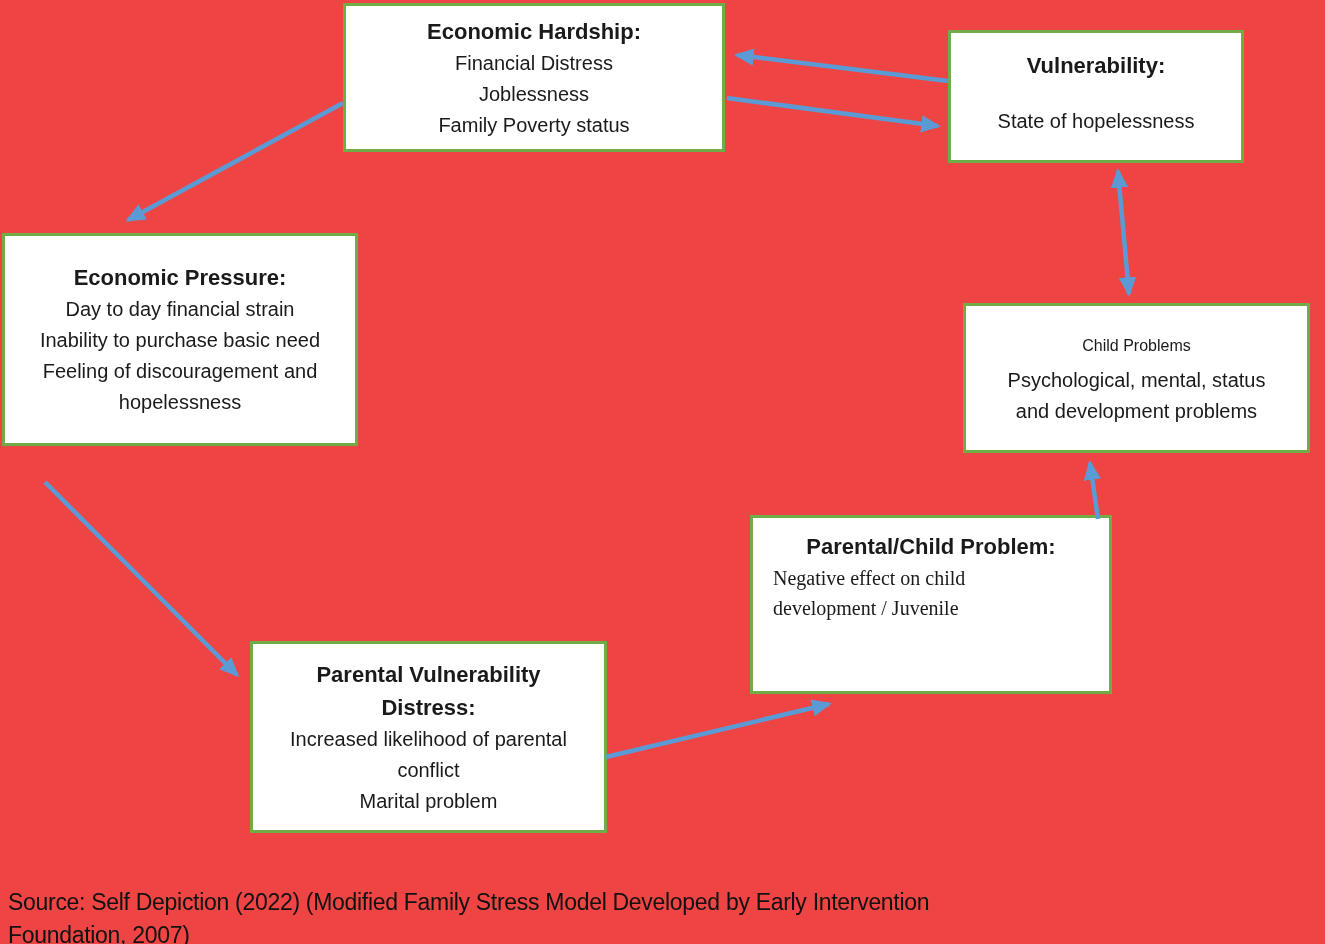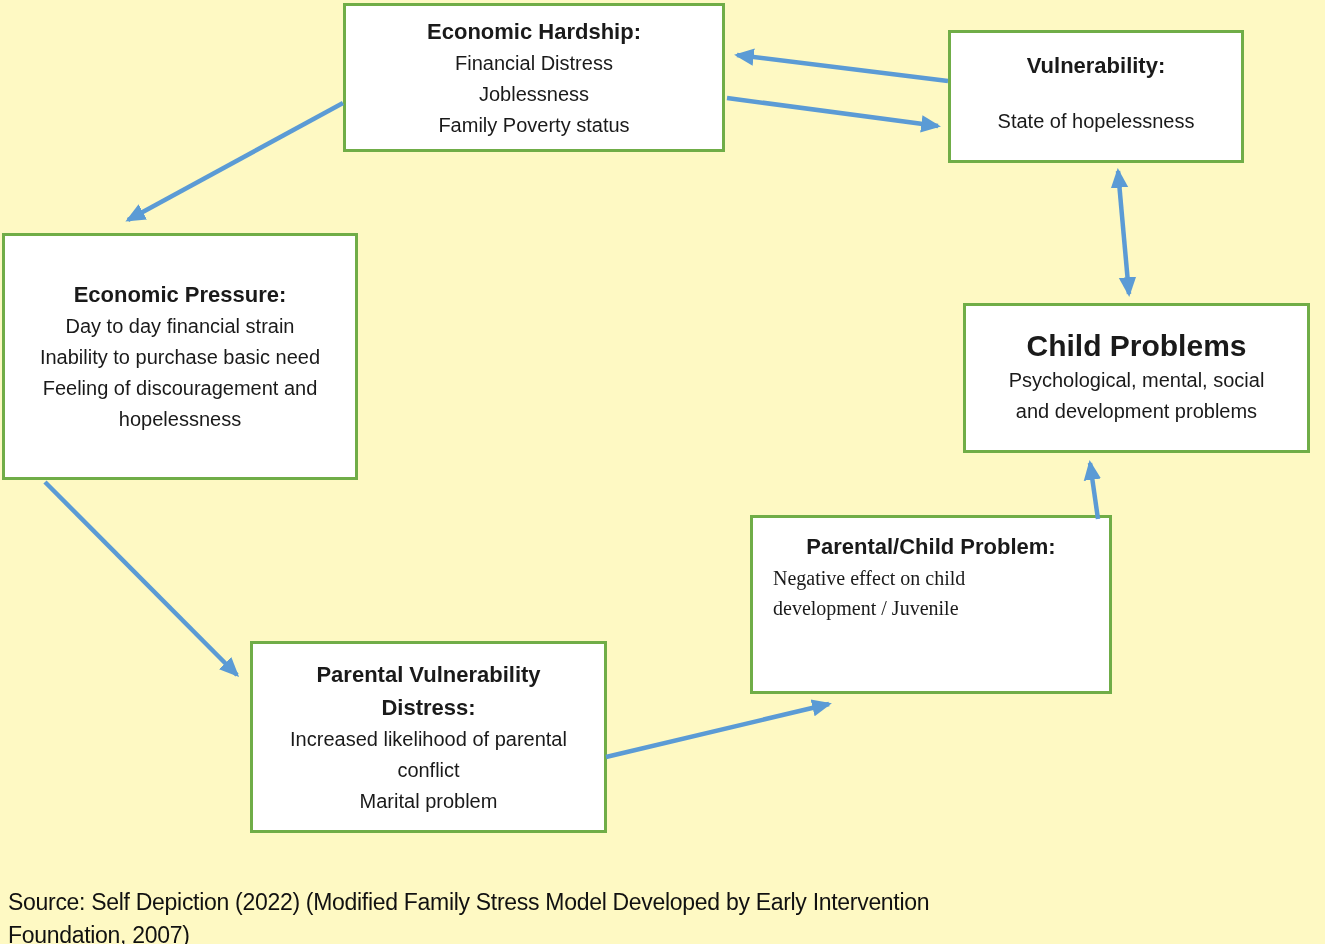--- a/index.html
+++ b/index.html
@@ -5,21 +5,21 @@
   * { margin: 0; padding: 0; box-sizing: border-box; }
   html, body { background: #ffffff; }
   body {
     font-family: "Liberation Sans", sans-serif;
     color: #1a1a1a;
   }
   .canvas {
     position: relative;
     width: 1325px;
     height: 944px;
-    background: #fef9c3;
+    background: #ef4444;
     overflow: hidden;
   }
   .arrows {
     position: absolute;
     left: 0; top: 0;
     width: 1325px;
     height: 944px;
     z-index: 3;
     pointer-events: none;
   }
@@ -39,23 +39,23 @@
     line-height: 33px;
   }
   .box-line {
     font-size: 20px;
     line-height: 31px;
   }
   
   .b-hardship { left: 343px; top: 3px; width: 382px; height: 149px; justify-content: center; }
   .b-vulnerability { left: 948px; top: 30px; width: 296px; height: 133px; justify-content: flex-start; padding-top: 16px; }
   .b-vulnerability .box-title { margin-bottom: 24px; }
-  .b-pressure { left: 2px; top: 233px; width: 356px; height: 247px; justify-content: center; }
+  .b-pressure { left: 2px; top: 233px; width: 356px; height: 213px; justify-content: center; }
   .b-child { left: 963px; top: 303px; width: 347px; height: 150px; justify-content: center; }
-  .b-child .box-title { font-weight: bold; font-size: 30px; line-height: 34px; margin-bottom: 2px; }
+  .b-child .box-title { font-weight: normal; font-size: 16px; line-height: 34px; margin-bottom: 2px; }
   .b-parentalchild { left: 750px; top: 515px; width: 362px; height: 179px; justify-content: flex-start; padding-top: 12px; align-items: stretch; }
   .b-parentalchild .box-title { text-align: center; }
   .b-parentalchild .box-line { text-align: left; padding-left: 20px; line-height: 30px; font-family: Liberation Serif, serif; }
   .b-distress { left: 250px; top: 641px; width: 357px; height: 192px; justify-content: center; }
   .source {
     position: absolute;
     left: 8px;
     top: 871px;
     z-index: 2;
     font-size: 23px;
@@ -101,21 +101,21 @@
   <div class="box b-pressure">
     <div class="box-title">Economic Pressure:</div>
     <div class="box-line">Day to day financial strain</div>
     <div class="box-line">Inability to purchase basic need</div>
     <div class="box-line">Feeling of discouragement and</div>
     <div class="box-line">hopelessness</div>
   </div>
 
   <div class="box b-child">
     <div class="box-title">Child Problems</div>
-    <div class="box-line">Psychological, mental, social</div>
+    <div class="box-line">Psychological, mental, status</div>
     <div class="box-line">and development problems</div>
   </div>
 
   <div class="box b-parentalchild">
     <div class="box-title">Parental/Child Problem:</div>
     <div class="box-line">Negative effect on child</div>
     <div class="box-line">development / Juvenile</div>
   </div>
 
   <div class="box b-distress">

